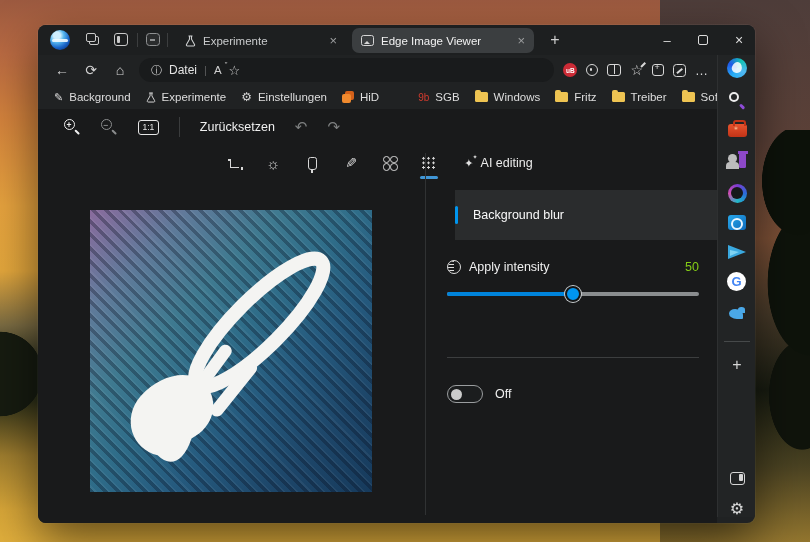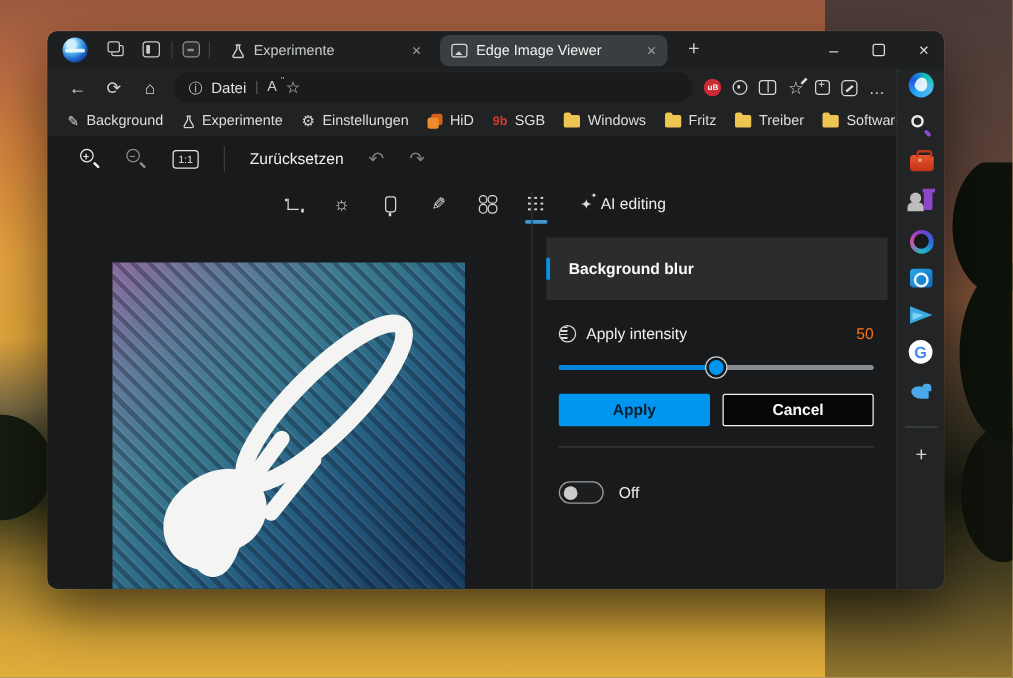--- a/index.html
+++ b/index.html
@@ -12,21 +12,21 @@
     background:linear-gradient(180deg,#4e3d3a 0%,#5c4138 26%,#7c5036 44%,#473a29 58%,#181c11 72%,#4a4222 86%,#93762f 100%); }
   .wp-tree { position:absolute; right:0; top:130px; width:78px; height:340px; z-index:1;
     background:
       radial-gradient(ellipse 60px 90px at 85% 15%, #0d120a 60%, transparent 61%),
       radial-gradient(ellipse 70px 120px at 100% 45%, #0e130b 60%, transparent 61%),
       radial-gradient(ellipse 55px 90px at 90% 78%, #10140c 60%, transparent 61%); }
   .wp-treeline { position:absolute; left:0; top:328px; width:40px; height:92px; z-index:1;
     background:radial-gradient(ellipse 60px 60px at 0% 50%, #161b10 70%, transparent 71%); }
 
   
-  .win { position:absolute; left:38px; top:25px; width:717px; height:446px; z-index:2;
+  .win { position:absolute; left:38px; top:25px; width:717px; height:498px; z-index:2;
          background:#202223; border-radius:8px; overflow:hidden;
          box-shadow:0 18px 48px rgba(0,0,0,.55), 0 0 0 1px rgba(255,255,255,.06); color:#e6e6e6; }
 
   
   .tabbar { position:absolute; left:0; top:0; width:100%; height:30px; background:#1d1f20; }
   .logo { position:absolute; left:12px; top:5px; width:20px; height:20px; border-radius:50%;
           background:radial-gradient(circle at 35% 28%, #cfeefe 0 18%, #58b8f0 35%, #1b66c9 62%, #0a3a8c 85%, #06295f 100%); }
   .logo::after { content:""; position:absolute; left:2px; top:9px; width:16px; height:3px; border-radius:2px; background:rgba(240,250,255,.9); }
   .mini-ic { position:absolute; top:8px; width:14px; height:13px; }
   .ws-ic { left:48px; } .ws-ic i { position:absolute; left:3px; top:3px; width:10px; height:9px; border:1.5px solid #c9c9c9; border-radius:2px; }
@@ -75,21 +75,21 @@
   .more { color:#d8d8d8; font-size:13px; letter-spacing:1px; }
 
   
   .bm-row { position:absolute; left:0; top:60px; width:679px; height:24px; display:flex; align-items:center; gap:15px; padding-left:16px; background:#202223; }
   .bm { display:flex; align-items:center; gap:6px; font-size:11.5px; color:#dedede; flex:0 0 auto; }
   .bm-pen { color:#d9d9d9; font-size:11px; }
   .bm-gear { color:#d5d5d5; font-size:12px; }
   .hid-ic { width:12px; height:12px; position:relative; }
   .hid-ic i { position:absolute; left:3px; top:0; width:9px; height:9px; background:#e8681a; border-radius:2px; opacity:.9; }
   .hid-ic b { position:absolute; left:0; top:3px; width:9px; height:9px; background:#f08a2e; border-radius:2px; }
-  .sgb-ic { font-size:10px; font-weight:bold; color:#d23b2e; }
+  .sgb-ic { font-size:10px; font-weight:normal; color:#d23b2e;margin-left:24px; }
   .folder { width:13px; height:10px; background:#eec452; border-radius:1.5px; position:relative; }
   .folder::before { content:""; position:absolute; left:0; top:-2.5px; width:6px; height:3px; background:#eec452; border-radius:2px 2px 0 0; }
   .bm-ovf { margin-left:auto; margin-right:52px; color:#d8d8d8; font-size:14px; }
 
   
   .content { position:absolute; left:0; top:84px; width:679px; height:414px; background:#191a1b; }
 
   .vtoolbar { position:absolute; left:0; top:0; width:100%; height:36px; display:flex; align-items:center; gap:20px; padding-left:26px; }
   .zoomic { position:relative; width:17px; height:17px; flex:0 0 auto; }
   .zoomic .ring { position:absolute; left:0; top:0; width:11px; height:11px; border:1.7px solid currentColor; border-radius:50%; }
@@ -127,28 +127,28 @@
   .canvas { position:absolute; left:52px; top:101px; width:282px; height:282px;
     background:
       repeating-linear-gradient(45deg, rgba(8,14,30,.30) 0 3.5px, rgba(255,255,255,.05) 3.5px 5px, rgba(0,0,0,0) 5px 9.5px),
       linear-gradient(135deg, #8a6b9d 0%, #5f7a9a 18%, #3f7a90 34%, #2f6d89 48%, #255a7e 64%, #1d4669 82%, #163a5c 100%); }
   .canvas svg { position:absolute; left:0; top:0; width:100%; height:100%; }
 
   .vdiv { position:absolute; left:387px; top:44px; width:1px; height:362px; background:#303233; }
 
   
   .panel { position:absolute; left:399px; top:0; width:273px; height:100%; }
-  .card { position:absolute; left:0; top:81px; width:100%; height:50px; background:#2a2c2d; display:flex; align-items:center;font-weight:bold; }
+  .card { position:absolute; left:18px; top:81px; width:100%; height:50px; background:#2a2c2d; display:flex; align-items:center; }
   .accent { position:absolute; left:0; top:16px; width:3px; height:18px; border-radius:2px; }
   .card-title { margin-left:18px; font-size:12.5px; color:#fafafa; }
   .int-row { position:absolute; left:10px; right:11px; top:149px; height:18px; display:flex; align-items:center; gap:8px; }
   .int-ic { width:14px; height:14px; border:1.5px solid #dcdcdc; border-radius:50%; overflow:hidden; position:relative; }
   .int-ic i { position:absolute; left:0; top:0; width:50%; height:100%; background:repeating-linear-gradient(180deg,#dcdcdc 0 1.4px, transparent 1.4px 3px); }
   .int-lbl { font-size:12.5px; color:#f0f0f0; }
-  .int-val { margin-left:auto; font-size:12.5px; color:#f97316; }
+  .int-val { margin-left:auto; font-size:12.5px; color:#84cc16; }
   .slider { position:absolute; left:10px; right:11px; top:176px; height:18px; }
   .track { position:absolute; left:0; right:0; top:7px; height:4px; border-radius:2px; background:#8a8d8f; }
   .fill { position:absolute; left:0; top:7px; width:50%; height:4px; border-radius:2px; }
   .thumb { position:absolute; left:calc(50% - 8px); top:1px; width:16px; height:16px; border-radius:50%;
            background:#0095f0; border:2.5px solid #141617; box-shadow:0 0 0 1px #c9cdd0; }
   .btn-row { position:absolute; left:10px; right:11px; top:206px; height:26px; display:flex; gap:10px; }
   .btn-apply { flex:1 1 50%; border-radius:2px; font-size:12.5px; font-weight:bold; color:#09202e; display:flex; align-items:center; justify-content:center; }
   .btn-cancel { flex:1 1 50%; background:#060606; border:1.5px solid #f2f2f2; border-radius:2px; font-size:12.5px; font-weight:bold; color:#fafafa; display:flex; align-items:center; justify-content:center; }
   .p-div { position:absolute; left:10px; right:11px; top:248px; height:1px; background:#3c3e3f; }
   .tog-row { position:absolute; left:10px; right:11px; top:275px; height:20px; display:flex; align-items:center; }
@@ -376,24 +376,20 @@
         <span class="int-lbl">Apply intensity</span>
         <span class="int-val">50</span>
       </div>
 
       <div class="slider">
         <span class="track"></span>
         <span class="fill" style="background: rgb(0, 132, 219); width: 50%;"></span>
         <span class="thumb"></span>
       </div>
 
-      <div class="btn-row">
-        <span class="btn-apply" style="background: rgb(0, 149, 238);">Apply</span>
-        <span class="btn-cancel">Cancel</span>
-      </div>
 
       <div class="p-div"></div>
 
       <div class="tog-row">
         <span class="toggle">
             <span class="knob"></span>
           </span>
         <span class="tog-state">Off</span>
       </div>
     </div>

